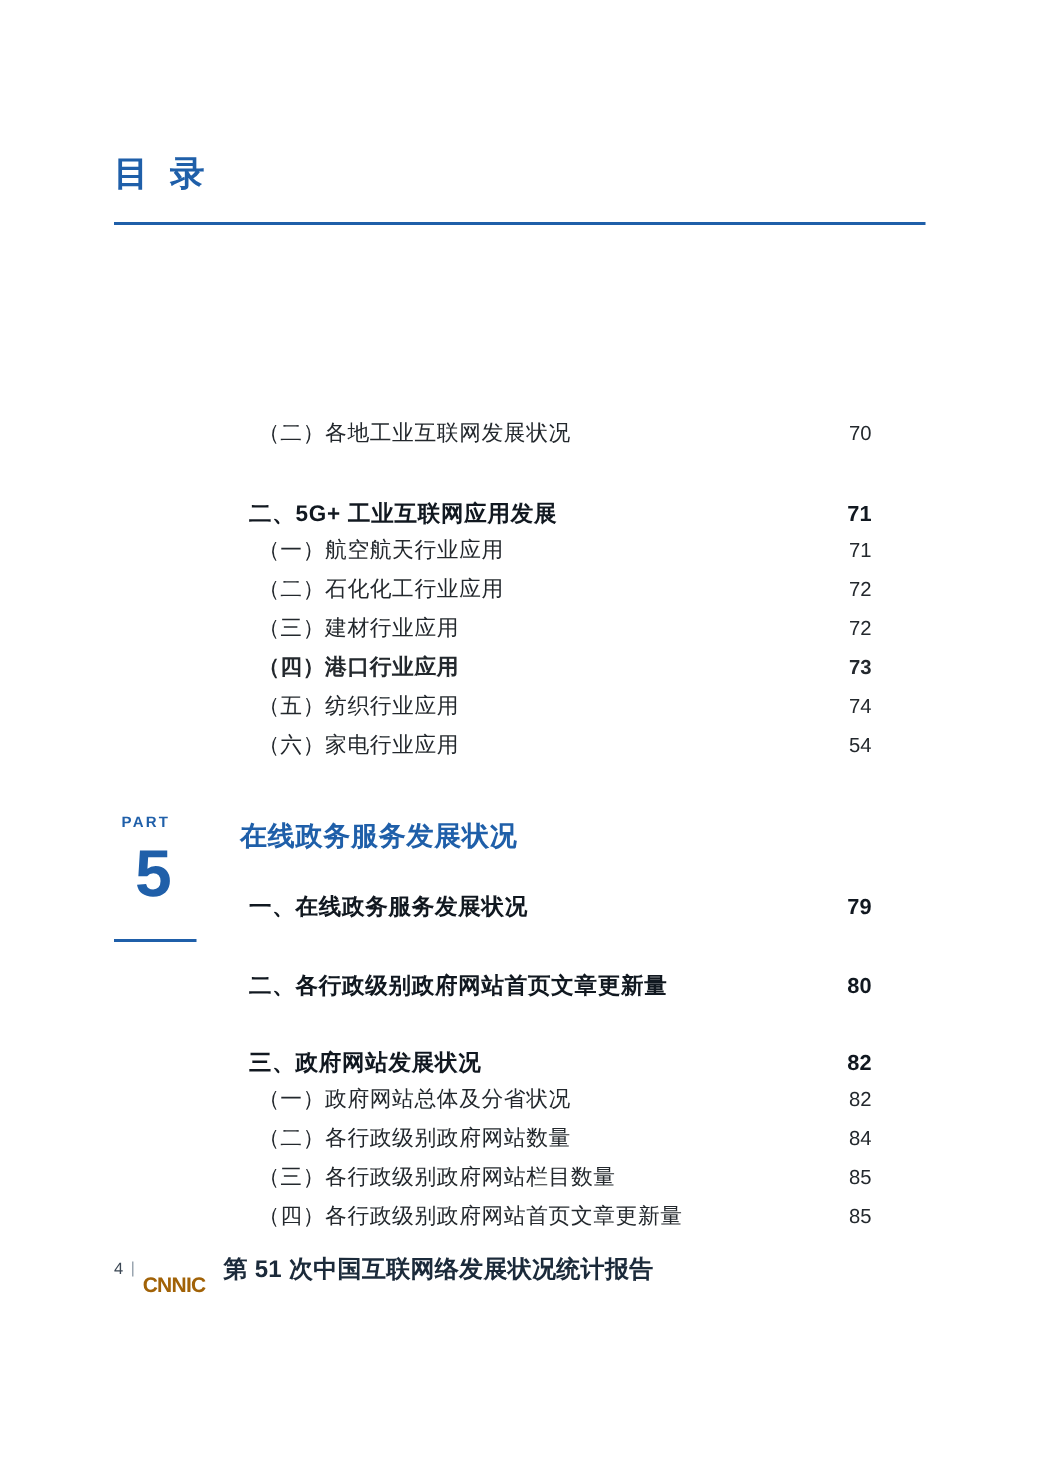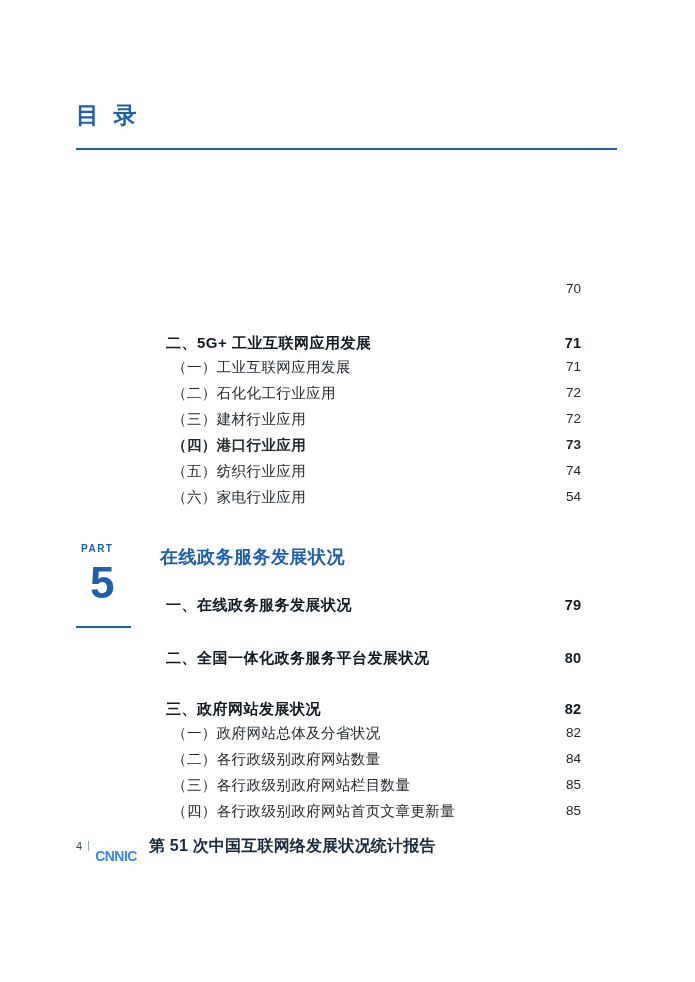--- a/index.html
+++ b/index.html
@@ -164,21 +164,21 @@
     width: 1px;
     height: 10px;
     background: #9aa5b0;
     display: inline-block;
   }
   .footer .brand {
     font-family: "Liberation Sans", sans-serif;
     font-weight: bold;
     font-size: 14px;
     letter-spacing: -0.5px;
-    color: #3b82f6;
+    color: #a16207;
     margin-top: 20px;
   }
   .footer .ftext {
     font-family: "Liberation Sans", sans-serif;
     font-weight: bold;
     font-size: 16px;
     color: #1b2a3a;
     margin-left: 6px;
     letter-spacing: 0.2px;
   }
@@ -186,28 +186,29 @@
 </head>
 <body>
 
 <div class="page">
 
   <div class="toc-title">目  录</div>
   <div class="title-rule"></div>
 
   <div class="entries" id="entries-top" style="top: 276px;">
       <div class="entry sub" style="position: absolute; left: 0px; right: 0px; top: 0px;">
+        <span class="label">（二）各地工业互联网发展状况</span>
         <span class="page-num">70</span>
       </div>
       <div class="entry main" style="position: absolute; left: 0px; right: 0px; top: 52px;">
         <span class="label">二、5G+ 工业互联网应用发展</span>
         <span class="page-num">71</span>
       </div>
       <div class="entry sub" style="position: absolute; left: 0px; right: 0px; top: 78px;">
-        <span class="label">（一）工业互联网应用发展</span>
+        <span class="label">（一）航空航天行业应用</span>
         <span class="page-num">71</span>
       </div>
       <div class="entry sub" style="position: absolute; left: 0px; right: 0px; top: 104px;">
         <span class="label">（二）石化化工行业应用</span>
         <span class="page-num">72</span>
       </div>
       <div class="entry sub" style="position: absolute; left: 0px; right: 0px; top: 130px;">
         <span class="label">（三）建材行业应用</span>
         <span class="page-num">72</span>
       </div>
@@ -231,21 +232,21 @@
     <div class="part-underline"></div>
     <div class="part-heading">在线政务服务发展状况</div>
   </div>
 
   <div class="entries" id="entries-part5" style="top: 590px;">
       <div class="entry main" style="position: absolute; left: 0px; right: 0px; top: 0px;">
         <span class="label">一、在线政务服务发展状况</span>
         <span class="page-num">79</span>
       </div>
       <div class="entry main" style="position: absolute; left: 0px; right: 0px; top: 53px;">
-        <span class="label">二、全国一体化政务服务平台发展状况</span>
+        <span class="label">二、各行政级别政府网站首页文章更新量</span>
         <span class="page-num">80</span>
       </div>
       <div class="entry main" style="position: absolute; left: 0px; right: 0px; top: 104px;">
         <span class="label">三、政府网站发展状况</span>
         <span class="page-num">82</span>
       </div>
       <div class="entry sub" style="position: absolute; left: 0px; right: 0px; top: 130px;">
         <span class="label">（一）政府网站总体及分省状况</span>
         <span class="page-num">82</span>
       </div>

